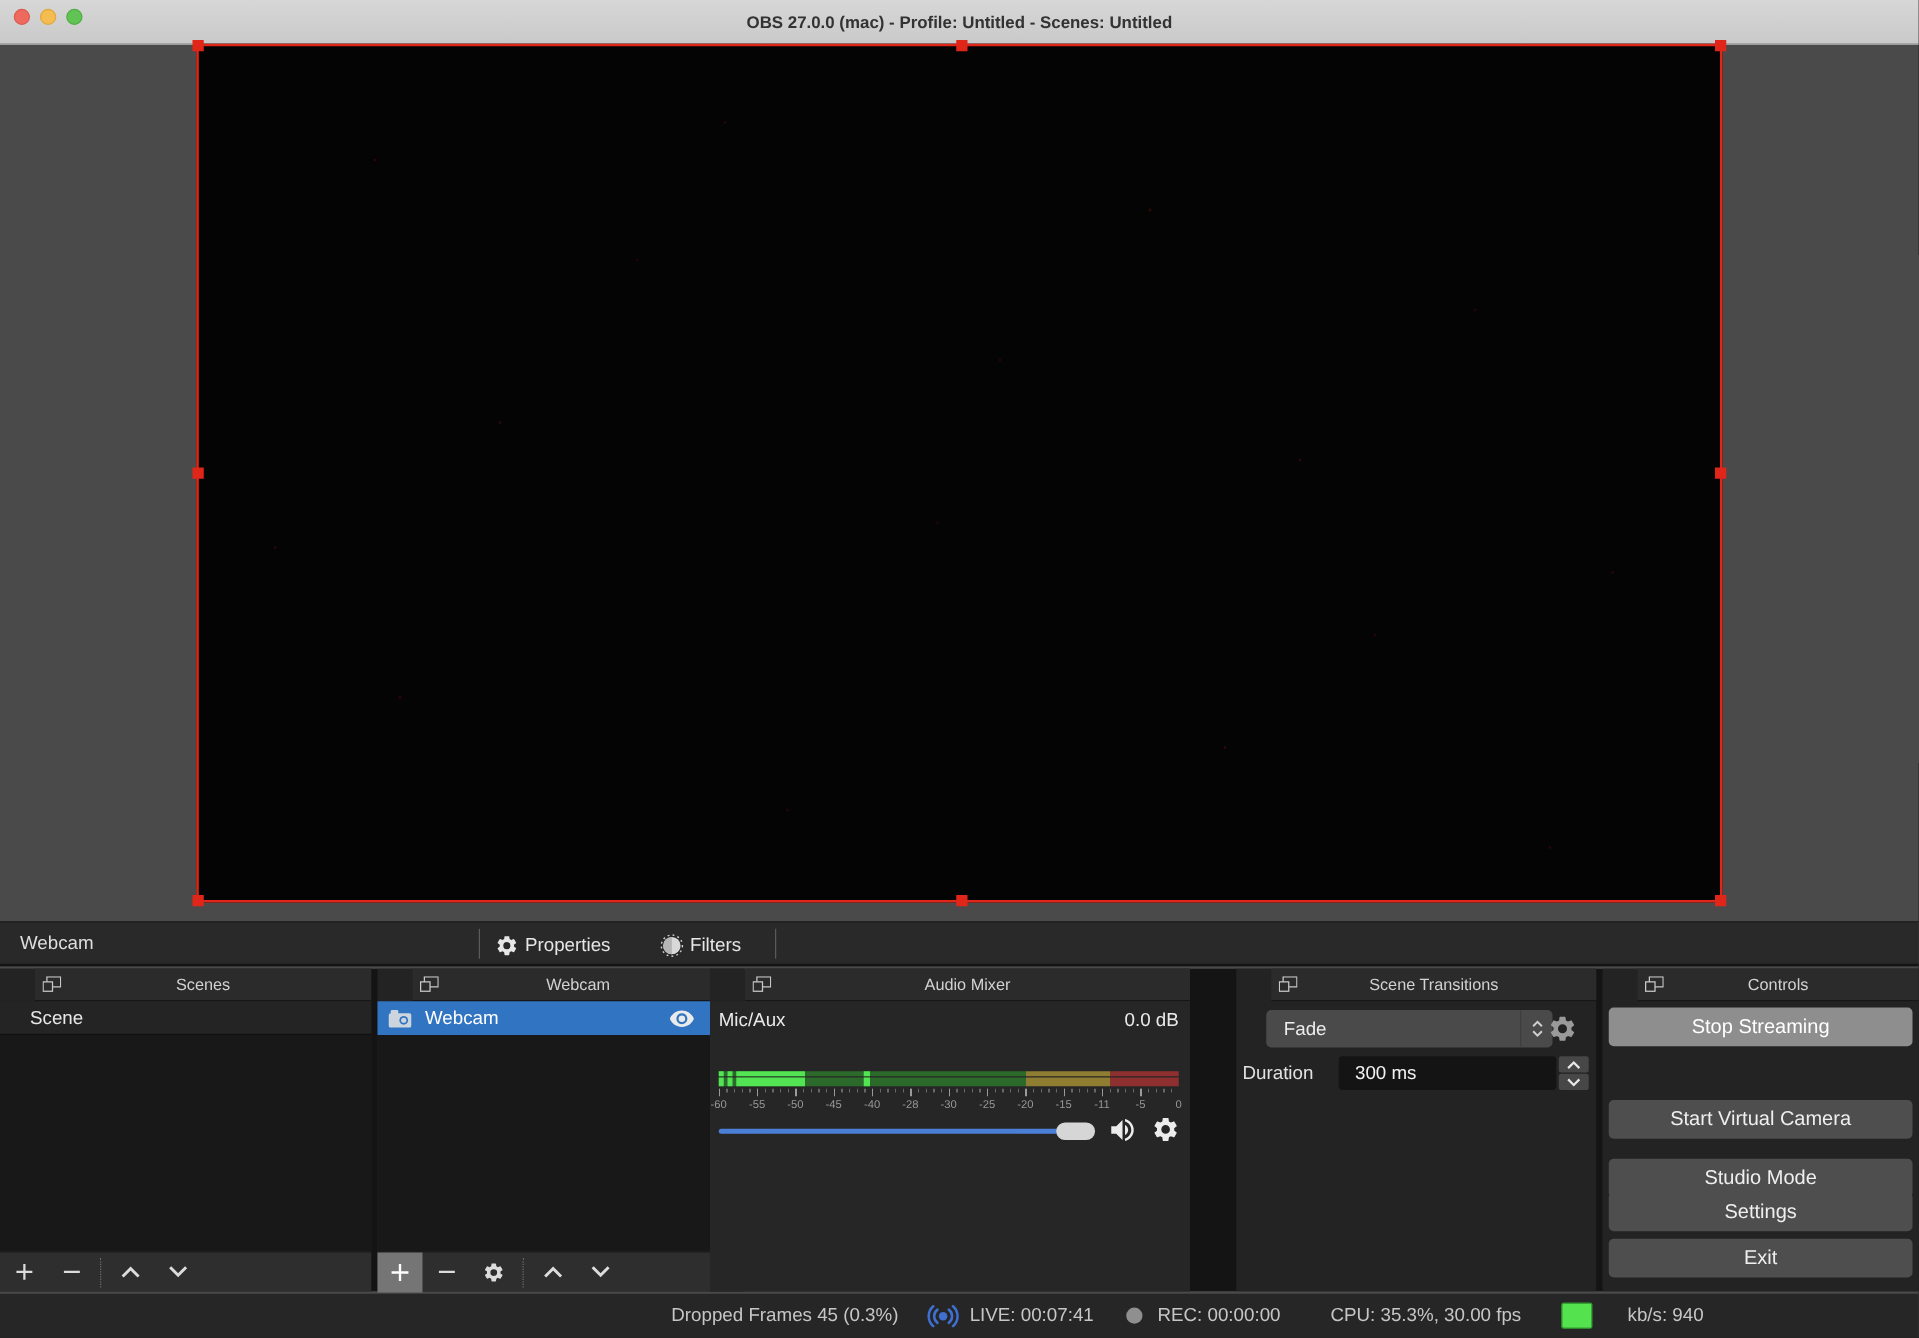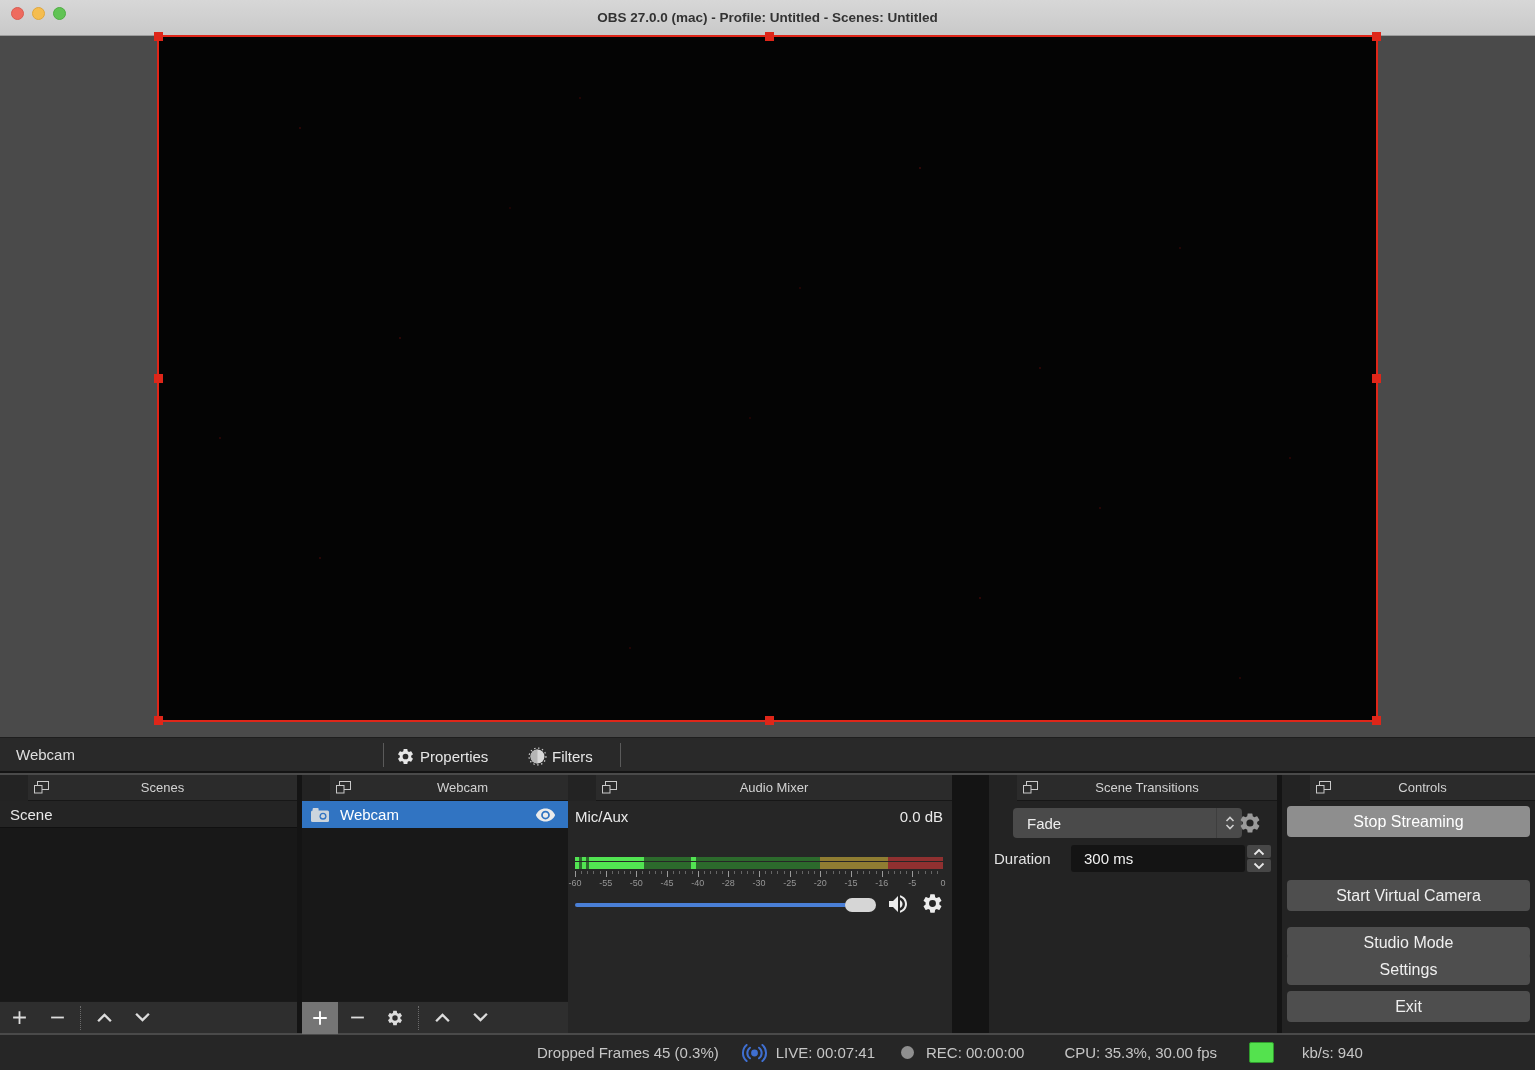--- a/index.html
+++ b/index.html
@@ -48,21 +48,21 @@
   .phead .ptitle { font-size:13px; color:#d2d2d2; }
   .dock { position:absolute; left:6px; top:6px; }
   .plist { position:absolute; top:26px; left:0; right:0; bottom:32px; background:#181818; }
   .ptool { position:absolute; bottom:0; left:0; right:0; height:32px; background:#2e2e2e;
     border-top:1px solid #1a1a1a; display:flex; align-items:center; }
   .tbtn { width:38px; height:32px; display:flex; align-items:center; justify-content:center; color:#dcdcdc; }
   .tbtn.hl { background:#757575; width:36px; }
   .tdiv { width:1px; height:24px; border-left:1px dotted #6b6b6b; margin:0 4px; }
 
   .row { height:27px; display:flex; align-items:center; font-size:15px; color:#e8e8e8; }
-  .scene-row { background:#242424; padding-left:10px; border-bottom:1px solid #101010; }
+  .scene-row { background:#242424; padding-left:24px; border-bottom:1px solid #101010; }
   .source-row { background:#3174c2; color:#fff; padding:0 12px 0 8px; gap:10px; }
   .source-row .grow { flex:1; }
 
   
   .mixbody { position:absolute; top:26px; left:0; right:0; bottom:0; background:#262626; }
   .mixrow1 { position:absolute; top:7px; left:7px; right:9px; display:flex; justify-content:space-between;
     font-size:15px; color:#eaeaea; }
   .meter { position:absolute; top:56px; left:7px; width:368px; }
   .mbar { position:relative; width:100%;
     background:linear-gradient(90deg,#2c6a2c 0 66.7%,#8f7d32 66.7% 85%,#8f3030 85% 100%); }
@@ -319,21 +319,21 @@
           <span style="left:0%">-60</span>
           <span style="left:8.33%">-55</span>
           <span style="left:16.67%">-50</span>
           <span style="left:25%">-45</span>
           <span style="left:33.33%">-40</span>
           <span style="left:41.67%">-28</span>
           <span style="left:50%">-30</span>
           <span style="left:58.33%">-25</span>
           <span style="left:66.67%">-20</span>
           <span style="left:75%">-15</span>
-          <span style="left:83.33%">-16</span>
+          <span style="left:83.33%">-11</span>
           <span style="left:91.67%">-5</span>
           <span style="left:100%">0</span>
         </div>
         <div class="sliderrow">
           <span class="groove"></span>
           <span class="gfill"></span>
           <span class="knob"></span>
           <span class="spk">
             <svg width="26" height="24" viewBox="0 0 24 24" fill="#ececec">
                 <path d="M3 9v6h4l5 5V4L7 9H3z"></path>

